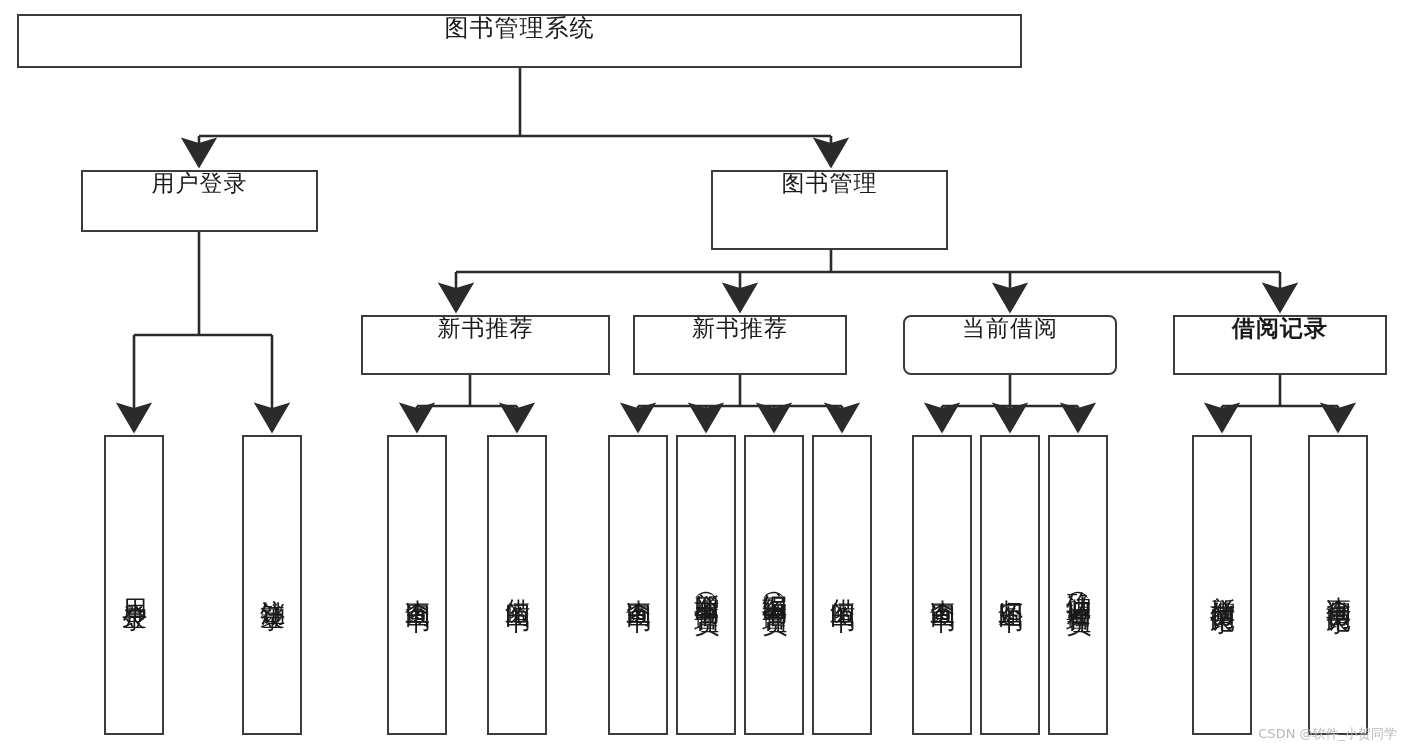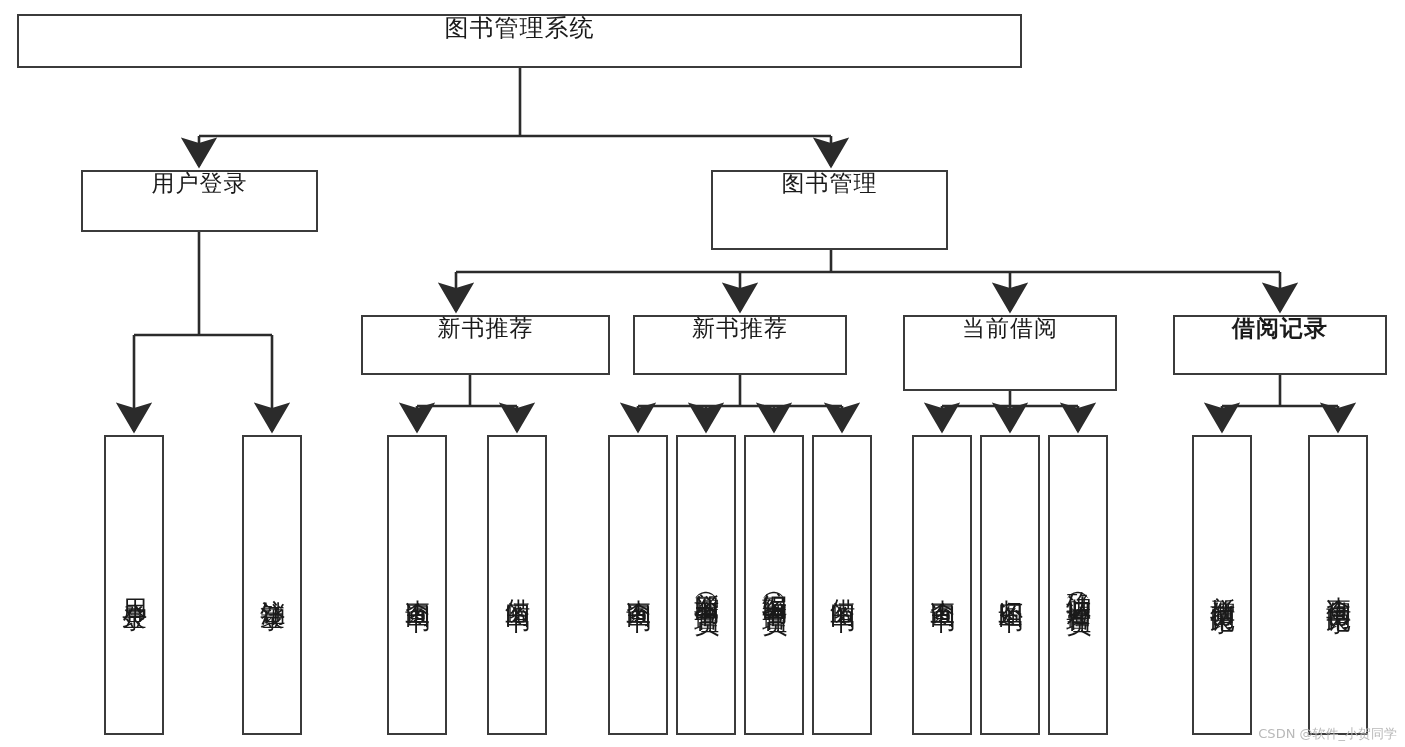--- a/index.html
+++ b/index.html
@@ -128,21 +128,21 @@
   <div class="node h-node" style="left:711px;top:170px;width:237px;height:80px;">
     <span class="lbl">图书管理</span>
   </div>
 
   <div class="node h-node" style="left:361px;top:315px;width:249px;height:60px;">
     <span class="lbl">新书推荐</span>
   </div>
   <div class="node h-node" style="left:633px;top:315px;width:214px;height:60px;">
     <span class="lbl">新书推荐</span>
   </div>
-  <div class="node h-node" style="left:903px;top:315px;width:214px;height:76px;">
+  <div class="node h-node" style="left:903px;top:315px;width:214px;height:60px;border-radius:8px;">
     <span class="lbl">当前借阅</span>
   </div>
   <div class="node h-node" style="left:1173px;top:315px;width:214px;height:60px;font-weight:bold;">
     <span class="lbl">借阅记录</span>
   </div>
 
   <div class="node v-node" style="left:104px;top:435px;width:60px;height:300px;">
     <span class="lbl">用户登录</span>
   </div>
   <div class="node v-node" style="left:242px;top:435px;width:60px;height:300px;">

